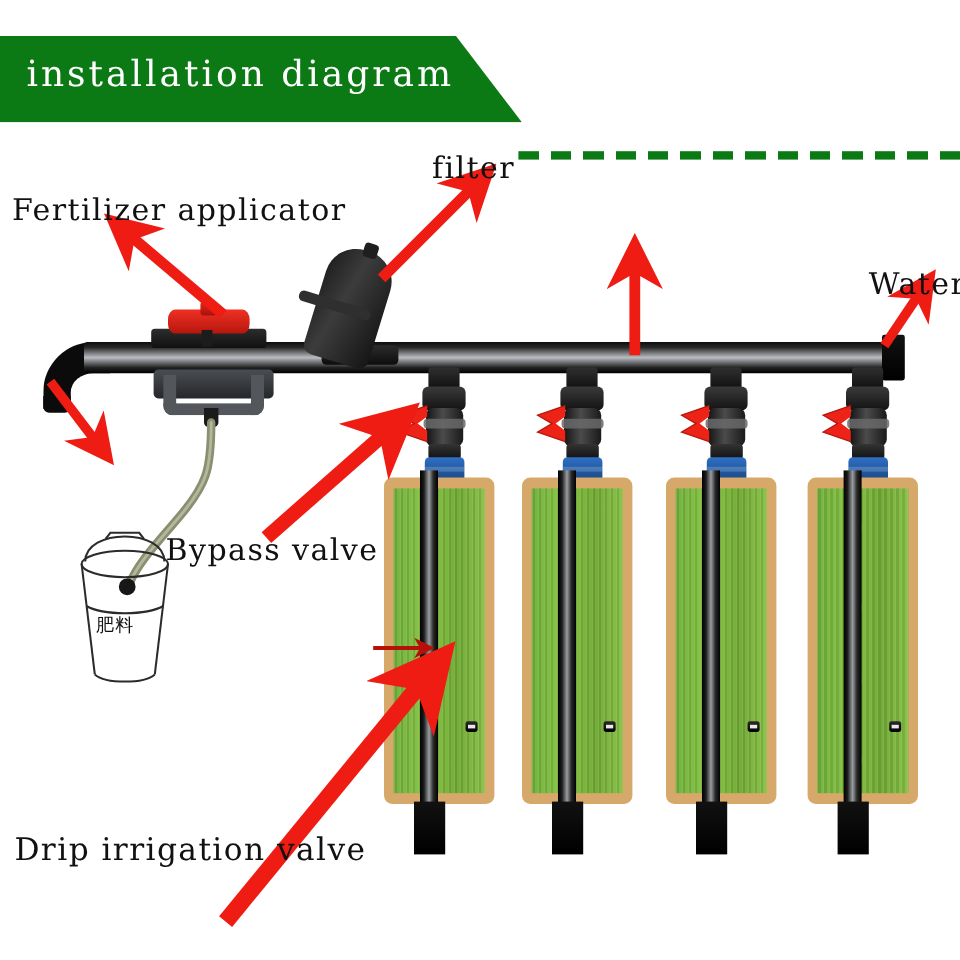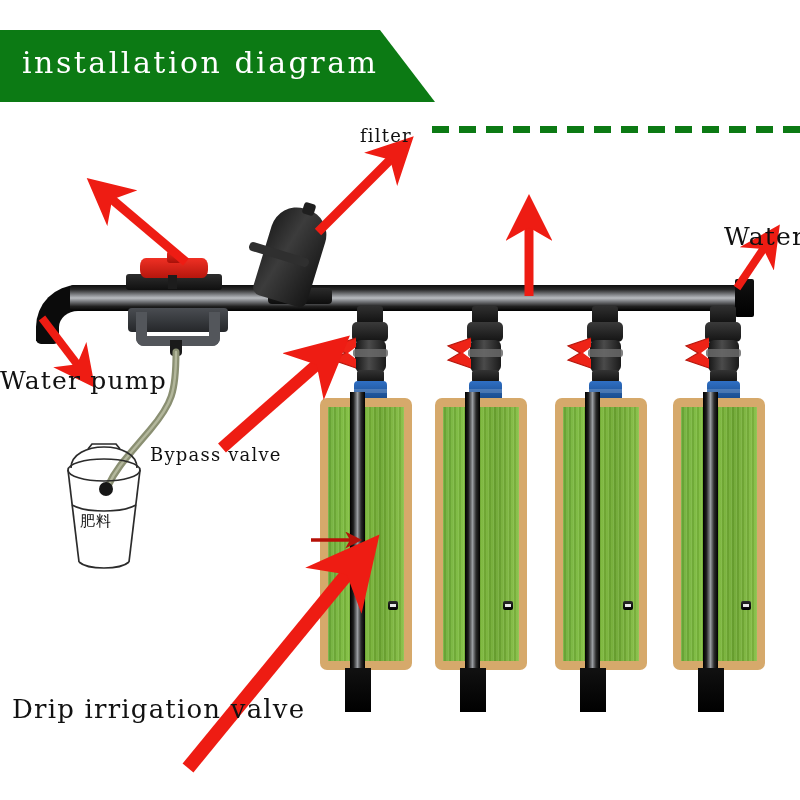--- a/index.html
+++ b/index.html
@@ -365,19 +365,19 @@
 
     <line x1="42" y1="318" x2="80" y2="368" stroke="#ee1c13" stroke-width="8" marker-end="url(#ah)"></line>
 
     <line x1="222" y1="448" x2="322" y2="360" stroke="#ee1c13" stroke-width="12" marker-end="url(#ah)"></line>
 
     <line x1="188" y1="768" x2="352" y2="568" stroke="#ee1c13" stroke-width="14" marker-end="url(#ah)"></line>
 
     <line x1="311" y1="540" x2="352" y2="540" stroke="#b61108" stroke-width="3.4" marker-end="url(#ah-sm)"></line>
   </svg>
 
-  <div class="lbl" style="left:360px;top:125px;font-size:18px">filter</div>
+  <div class="lbl" style="left:10px;top:160px;font-size:25px">Fertilizer applicator</div>
+  <div class="lbl" style="left:360px;top:125px;font-size:25px">filter</div>
   <div class="lbl" style="left:724px;top:222px;font-size:25px">Water</div>
-  <div class="lbl" style="left:0px;top:366px;font-size:25px">Water pump</div>
-  <div class="lbl" style="left:150px;top:444px;font-size:18px">Bypass valve</div>
+  <div class="lbl" style="left:138px;top:444px;font-size:25px">Bypass valve</div>
   <div class="lbl" style="left:12px;top:694px;font-size:26px">Drip irrigation valve</div>
 
 </div>
 
 </body></html>

